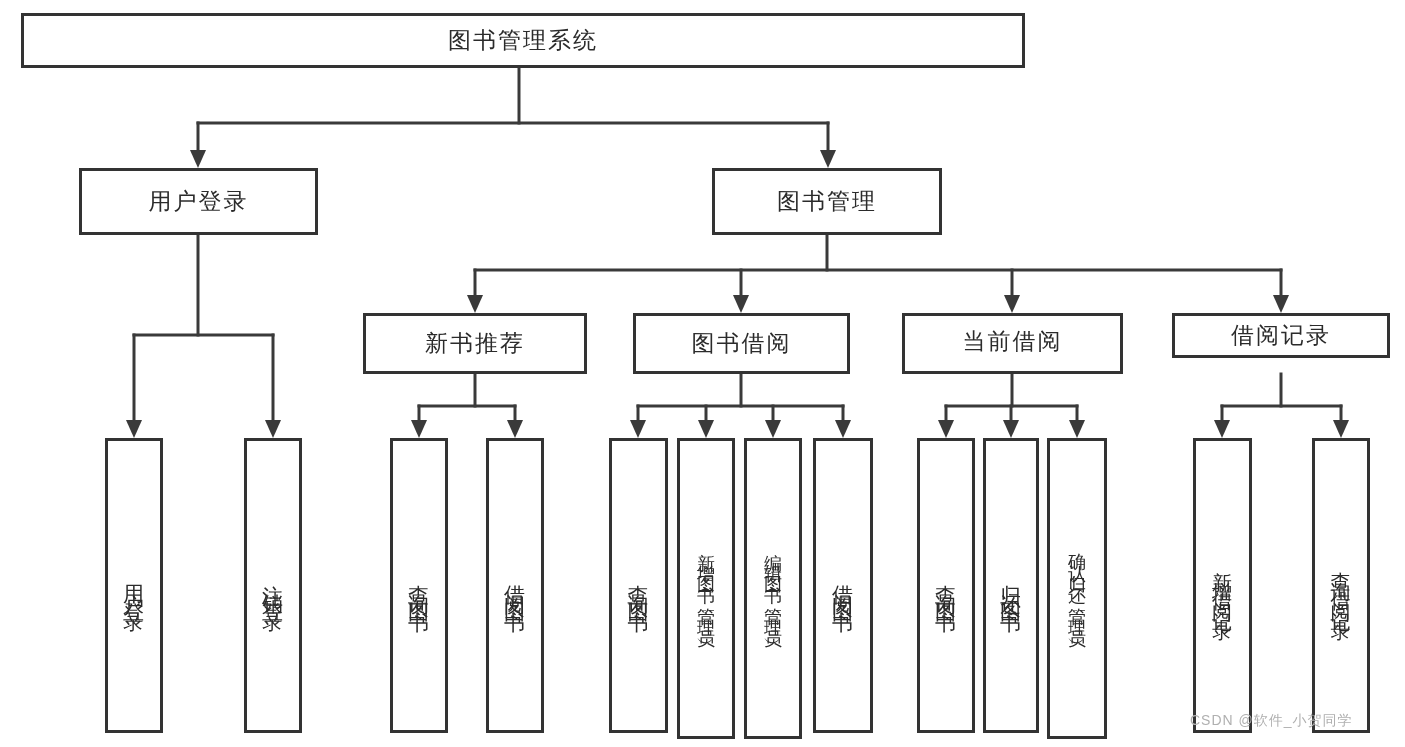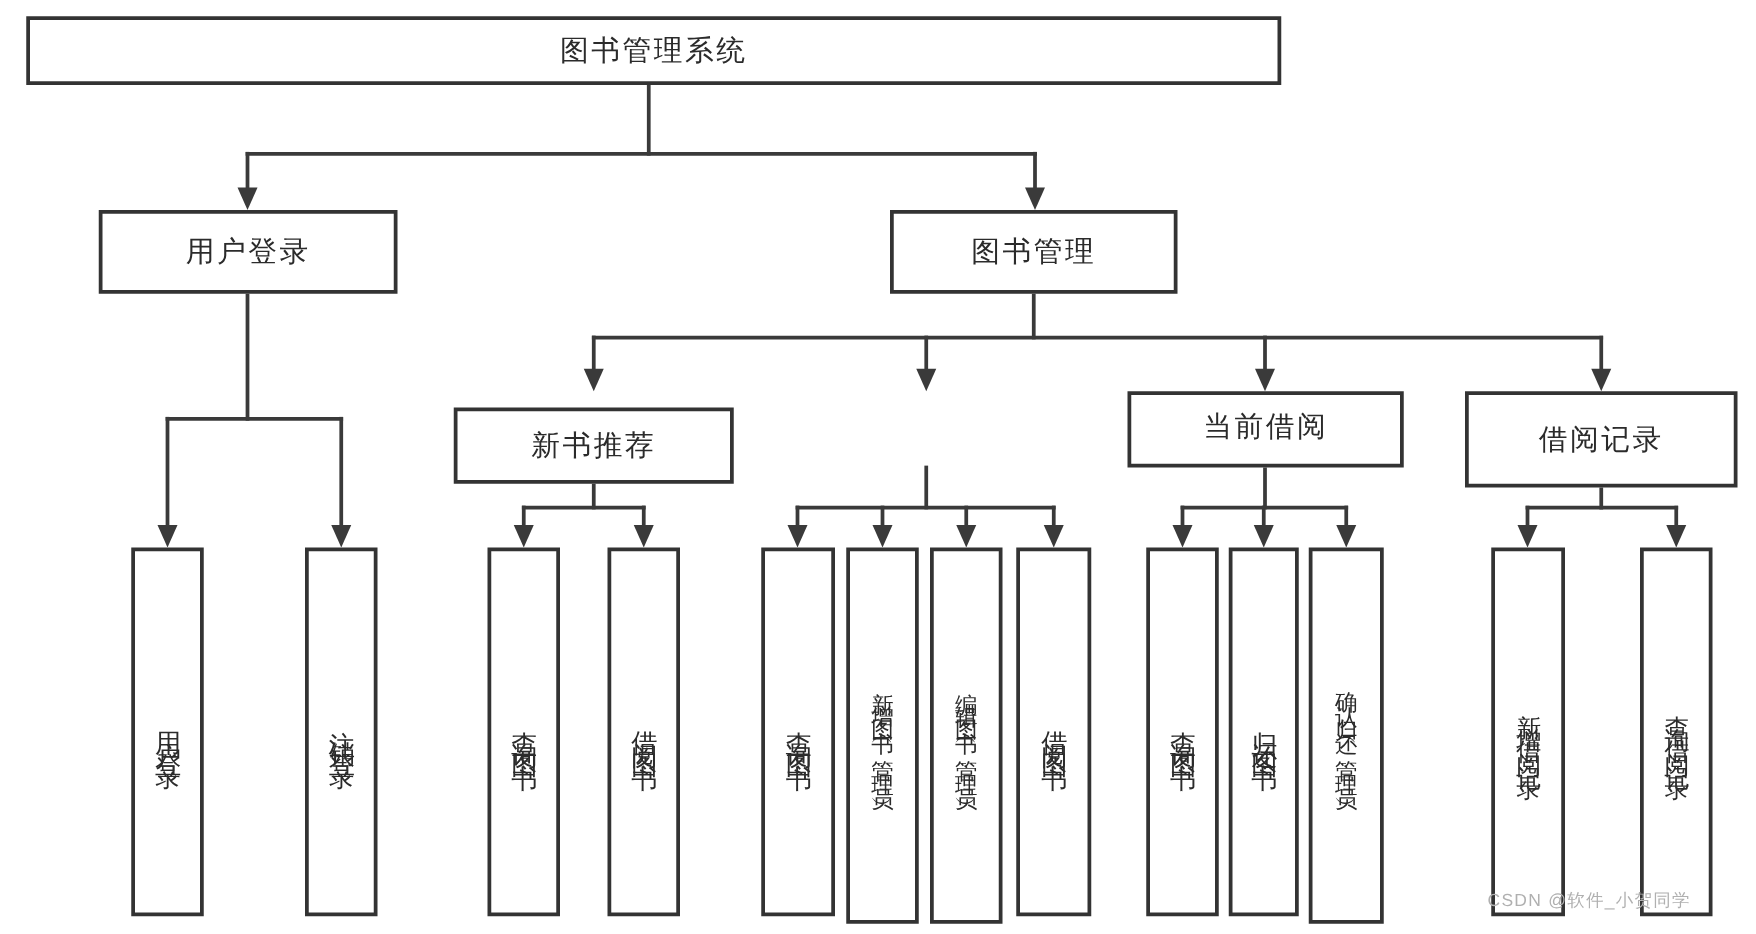--- a/index.html
+++ b/index.html
@@ -110,27 +110,30 @@
     <span>图书管理系统</span>
   </div>
 
   <div class="box hbox" style="left:79px;top:168px;width:239px;height:67px;">
     <span>用户登录</span>
   </div>
   <div class="box hbox" style="left:712px;top:168px;width:230px;height:67px;text-align:center;">
     <span>图书管理</span>
   </div>
 
-  <div class="box hbox" style="left:363px;top:326px;width:224px;height:61px;">
+  <div class="box hbox" style="left:363px;top:313px;width:224px;height:61px;">
     <span>新书推荐</span>
+  </div>
+  <div class="box hbox" style="left:633px;top:313px;width:217px;height:61px;">
+    <span>图书借阅</span>
   </div>
   <div class="box hbox" style="left:902px;top:313px;width:221px;height:61px;font-family:Liberation Mono, monospace;">
     <span>当前借阅</span>
   </div>
-  <div class="box hbox" style="left:1172px;top:313px;width:218px;height:77px;">
+  <div class="box hbox" style="left:1172px;top:313px;width:218px;height:45px;">
     <span>借阅记录</span>
   </div>
 
   <div class="box vbox" style="left:105px;top:438px;width:58px;height:295px;">
     <span>用户登录</span>
   </div>
   <div class="box vbox" style="left:244px;top:438px;width:58px;height:295px;">
     <span>注销登录</span>
   </div>
 

